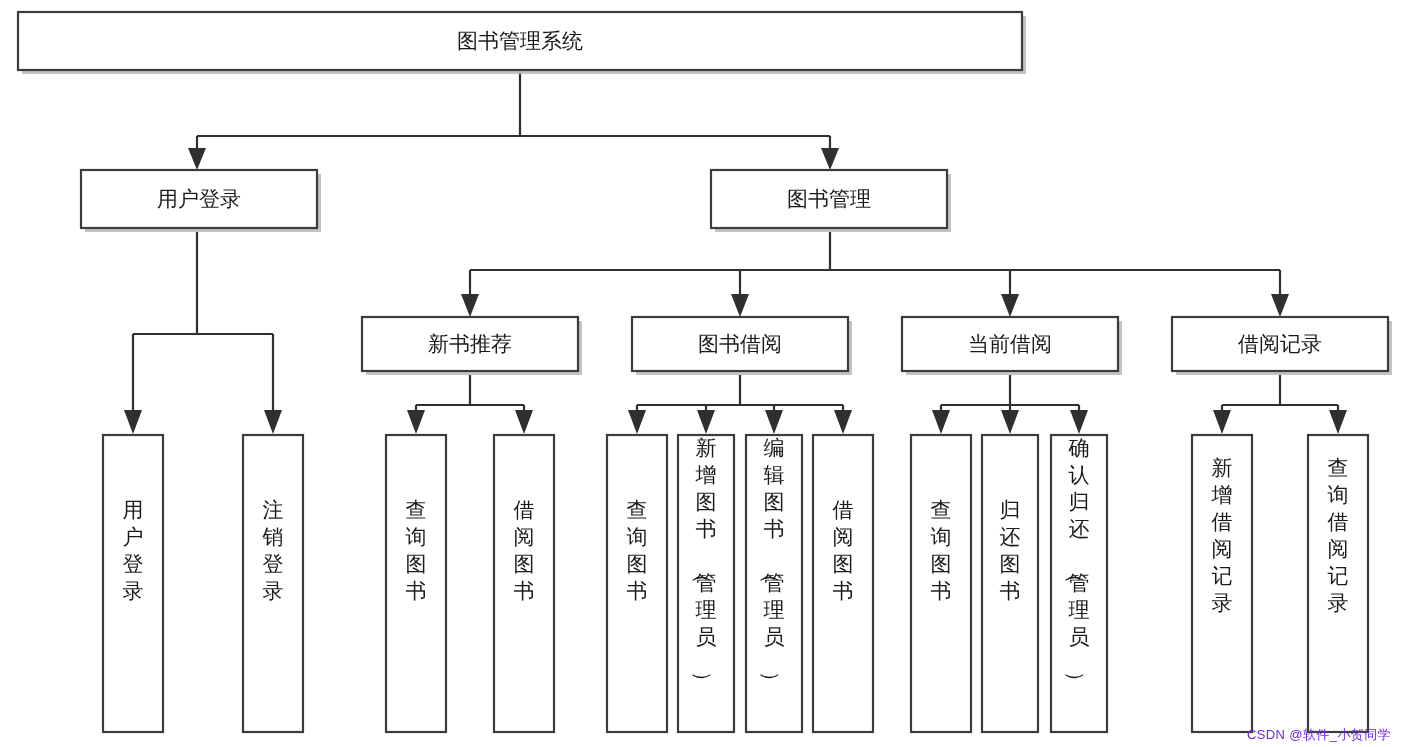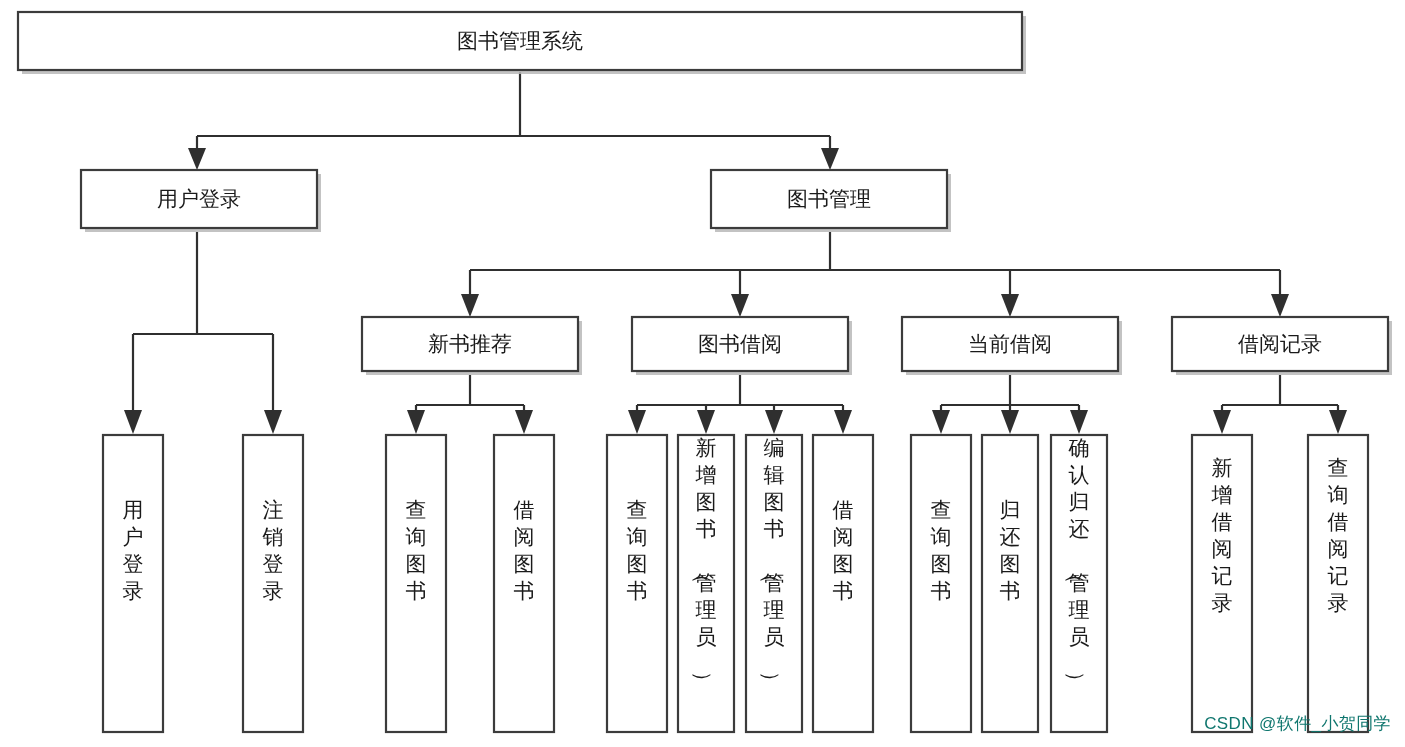--- a/index.html
+++ b/index.html
@@ -54,24 +54,24 @@
   }
   .node-label-vertical {
     fill: #1a1a1a;
     font-family: "Liberation Sans", "DejaVu Sans", sans-serif;
     font-size: 21px;
     text-anchor: middle;
   }
   .watermark-text {
     position: absolute;
     right: 14px;
-    bottom: 12px;
-    font-family: "Liberation Sans", "DejaVu Sans", sans-serif;
-    font-size: 17px;
-    color: #0f766e;
+    bottom: 3px;
+    font-family: "Liberation Sans", "DejaVu Sans", sans-serif;
+    font-size: 13px;
+    color: #6d28d9;
     white-space: nowrap;
     pointer-events: none;
     letter-spacing: 0.4px;
   }
 </style>
 </head>
 <body>
 
 <div id="diagram-root">
 

